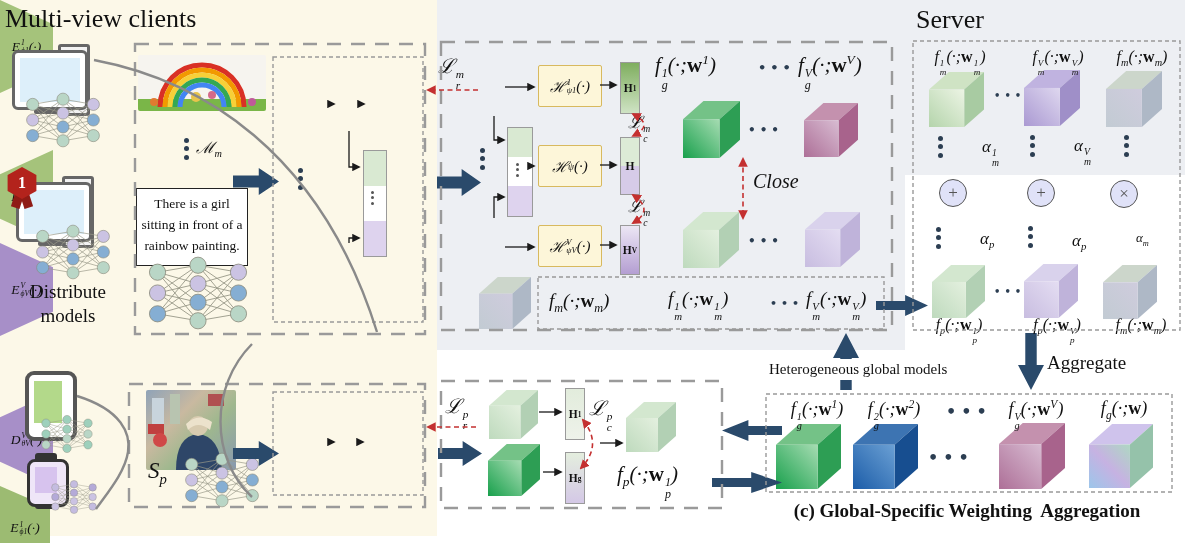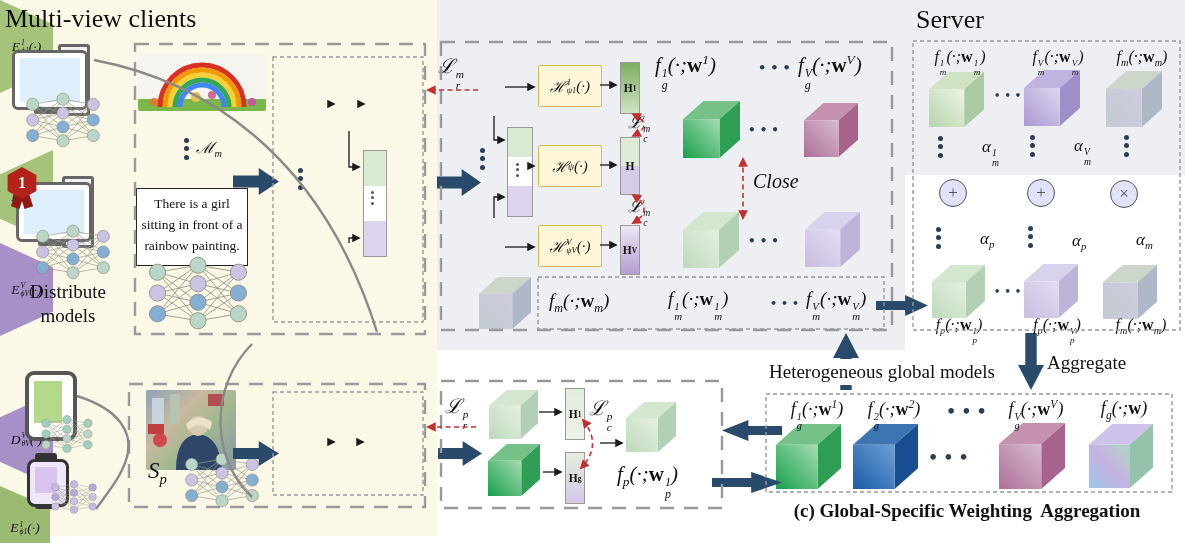--- a/index.html
+++ b/index.html
@@ -676,21 +676,21 @@
   <div class="stk g" style="left:946px;top:221px"></div>
   <div class="abs math" style="left:980px;top:229px;font-size:17px;z-index:4">α<sub>p</sub></div>
   <div class="vdots" style="left:1028px;top:222px">
       <i></i>
       <i></i>
       <i></i>
     </div>
   <div class="stk b" style="left:1038px;top:220px"></div>
   <div class="abs math" style="left:1072px;top:231px;font-size:17px;z-index:4">α<sub>p</sub></div>
   <div class="stk t" style="left:1100px;top:220px"></div>
-  <div class="abs math" style="left:1136px;top:230px;font-size:17px;z-index:4">α<sub>m</sub></div>
+  <div class="abs math" style="left:1136px;top:230px;font-size:13px;z-index:4">α<sub>m</sub></div>
 
   <div class="cube" style="left:932px;top:265px;width:53px;height:53px"><svg viewBox="0 0 100 100" width="100%" height="100%">
       <defs>
           <linearGradient id="cg11" x1="0" y1="1" x2="1" y2="0">
         <stop offset="0" stop-color="#bedabd"></stop>
             <stop offset="1" stop-color="#e4f0df"></stop>
       </linearGradient>
         </defs>
       <polygon points="0,32 36,0 100,0 64,32" fill="#d3e7cf"></polygon>
       <polygon points="64,32 100,0 100,68 64,100" fill="#b2d0b4"></polygon>
@@ -723,21 +723,21 @@
         <span>1</span>
         <span>p</span>
       </span>)</div>
   <div class="abs math" style="left:1012px;top:316px;width:90px;text-align:center;font-size:16px;z-index:4">f<sub>p</sub>(·;<b>w</b><span class="ss">
         <span>V</span>
         <span>p</span>
       </span>)</div>
   <div class="abs math" style="left:1100px;top:316px;width:82px;text-align:center;font-size:16px;z-index:4">f<sub>m</sub>(·;<b>w</b><sub>m</sub>)</div>
 
   <div class="abs plain" style="left:1047px;top:352px;font-size:19px">Aggregate</div>
-  <div class="abs plain" style="left:762px;top:359px;font-size:19px;background:#fff;padding:2px 7px;z-index:4">Heterogeneous global models</div>
+  <div class="abs plain" style="left:762px;top:359px;font-size:15px;background:#fff;padding:2px 7px;z-index:4">Heterogeneous global models</div>
 
   <div class="abs math" style="left:775px;top:398px;width:84px;text-align:center;font-size:18px;z-index:4">f<span class="ss">
         <span>1</span>
         <span>g</span>
       </span>(·;<b>w</b><sup>1</sup>)</div>
   <div class="abs math" style="left:852px;top:398px;width:84px;text-align:center;font-size:18px;z-index:4">f<span class="ss">
         <span>2</span>
         <span>g</span>
       </span>(·;<b>w</b><sup>2</sup>)</div>
   <div class="hdots big" style="left:946px;top:402px">•••</div>

